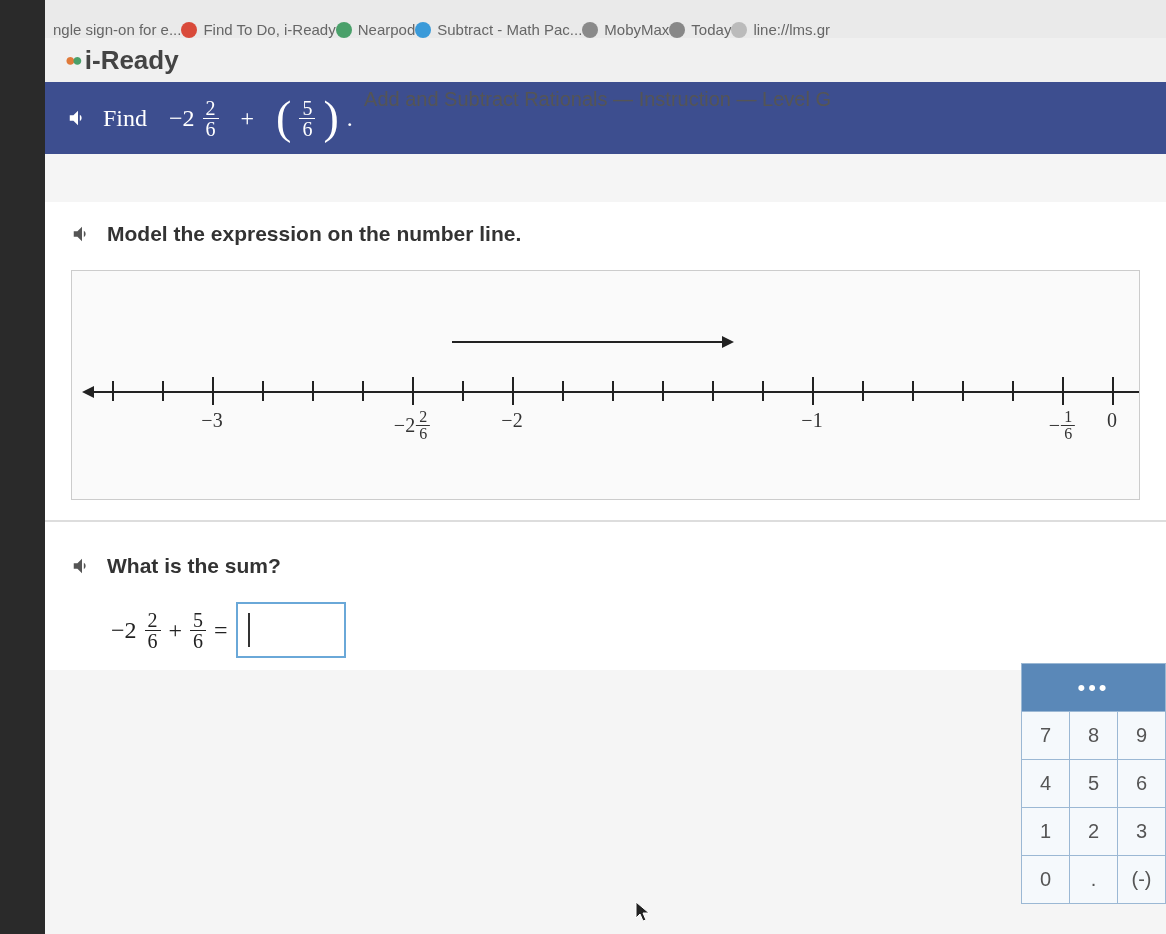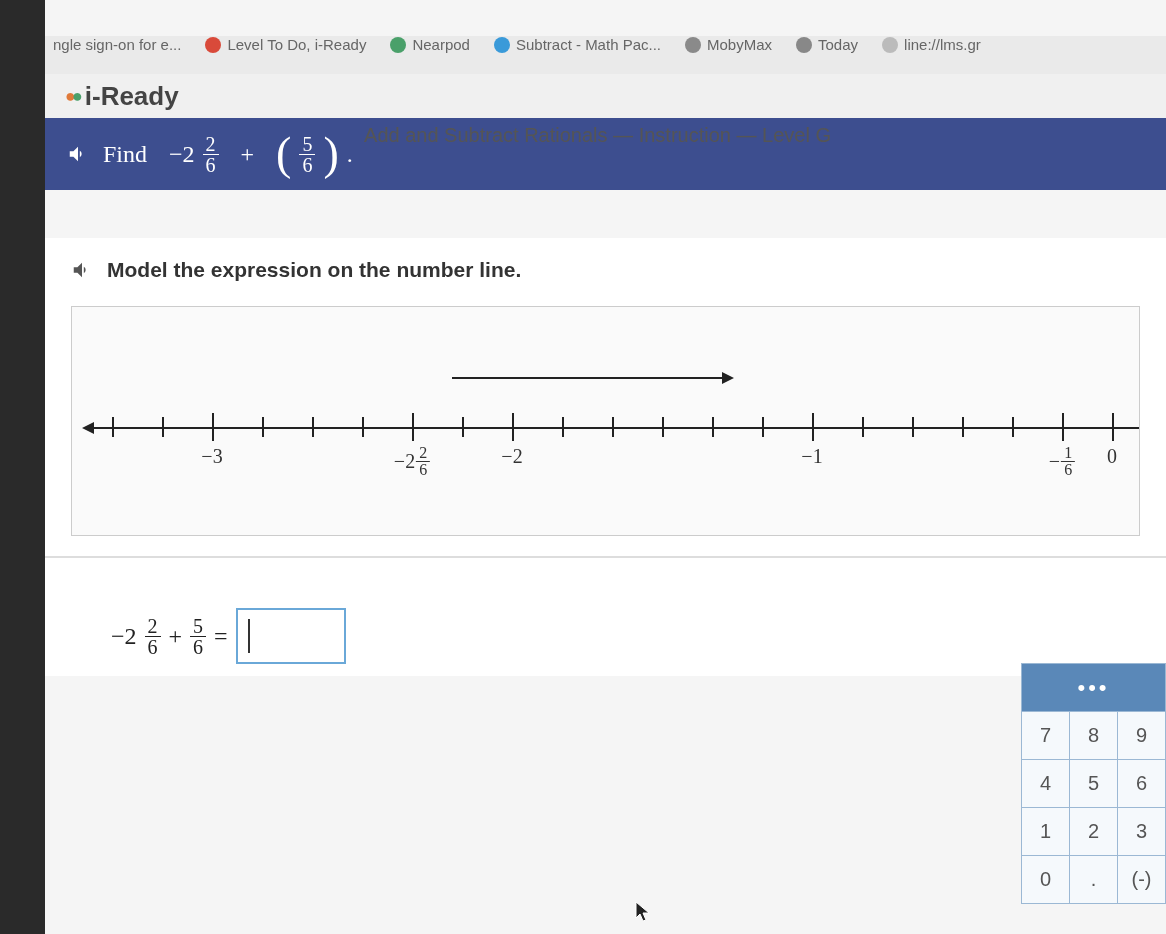--- a/index.html
+++ b/index.html
@@ -13,23 +13,23 @@
   }
   .left-bezel {
     position: absolute; left: 0; top: 0; width: 45px; height: 100%;
     background: #2a2a2a;
   }
   .content-area {
     position: absolute; left: 45px; top: 0; right: 0; height: 100%;
     background: #f5f5f5;
   }
   .bookmarks-bar {
-    height: 38px; display: flex; align-items: flex-start; gap: 24px;
+    height: 38px; display: flex; align-items: flex-end; 
     padding: 0 8px; font-size: 15px; color: #666; white-space: nowrap;
-    overflow: hidden; background: #eaeaea; margin-top: 36px;
+    overflow: hidden; background: #eaeaea;
   }
   .bookmark { display: flex; align-items: center; gap: 6px; cursor: pointer; }
   .bm-icon { width: 16px; height: 16px; border-radius: 50%; display: inline-block; }
   .logo-row {
     height: 44px; display: flex; align-items: center; padding-left: 20px;
     font-size: 26px; font-weight: bold; color: #444; gap: 2px;
     background: #f0f0f0;
   }
   .logo-row .dots { font-size: 18px; }
   .lesson-title {
@@ -114,21 +114,21 @@
 <div class="left-bezel"></div>
 
 <div class="content-area">
 
   <div class="bookmarks-bar">
     <span class="bookmark">
       <span>ngle sign-on for e...</span>
     </span>
     <span class="bookmark">
       <span class="bm-icon" style="background:#d94a3a"></span>
-      <span>Level To Do, i-Ready</span>
+      <span>Find To Do, i-Ready</span>
     </span>
     <span class="bookmark">
       <span class="bm-icon" style="background:#4aa06a"></span>
       <span>Nearpod</span>
     </span>
     <span class="bookmark">
       <span class="bm-icon" style="background:#3a9ad9"></span>
       <span>Subtract - Math Pac...</span>
     </span>
     <span class="bookmark">
@@ -239,20 +239,28 @@
           </span>
         </span>
 
         <span class="tick-label" style="left:1020px">0</span>
       </div>
     </div>
 
     <div class="hr"></div>
 
     <div class="sum-section">
+      <div class="section-header" style="padding:0 0 6px 0">
+        <span class="speaker-icon speaker-dark">
+          <svg viewBox="0 0 24 24">
+              <path d="M3 9v6h4l5 5V4L7 9H3zm13 3a4 4 0 0 0-2-3.5v7A4 4 0 0 0 16 12z"></path>
+            </svg>
+        </span>
+        <span>What is the sum?</span>
+      </div>
 
       <div class="sum-row">
         <span>−2</span>
         <span class="frac">
           <span class="num">2</span>
           <span class="den">6</span>
         </span>
         <span>+</span>
         <span class="frac">
           <span class="num">5</span>

